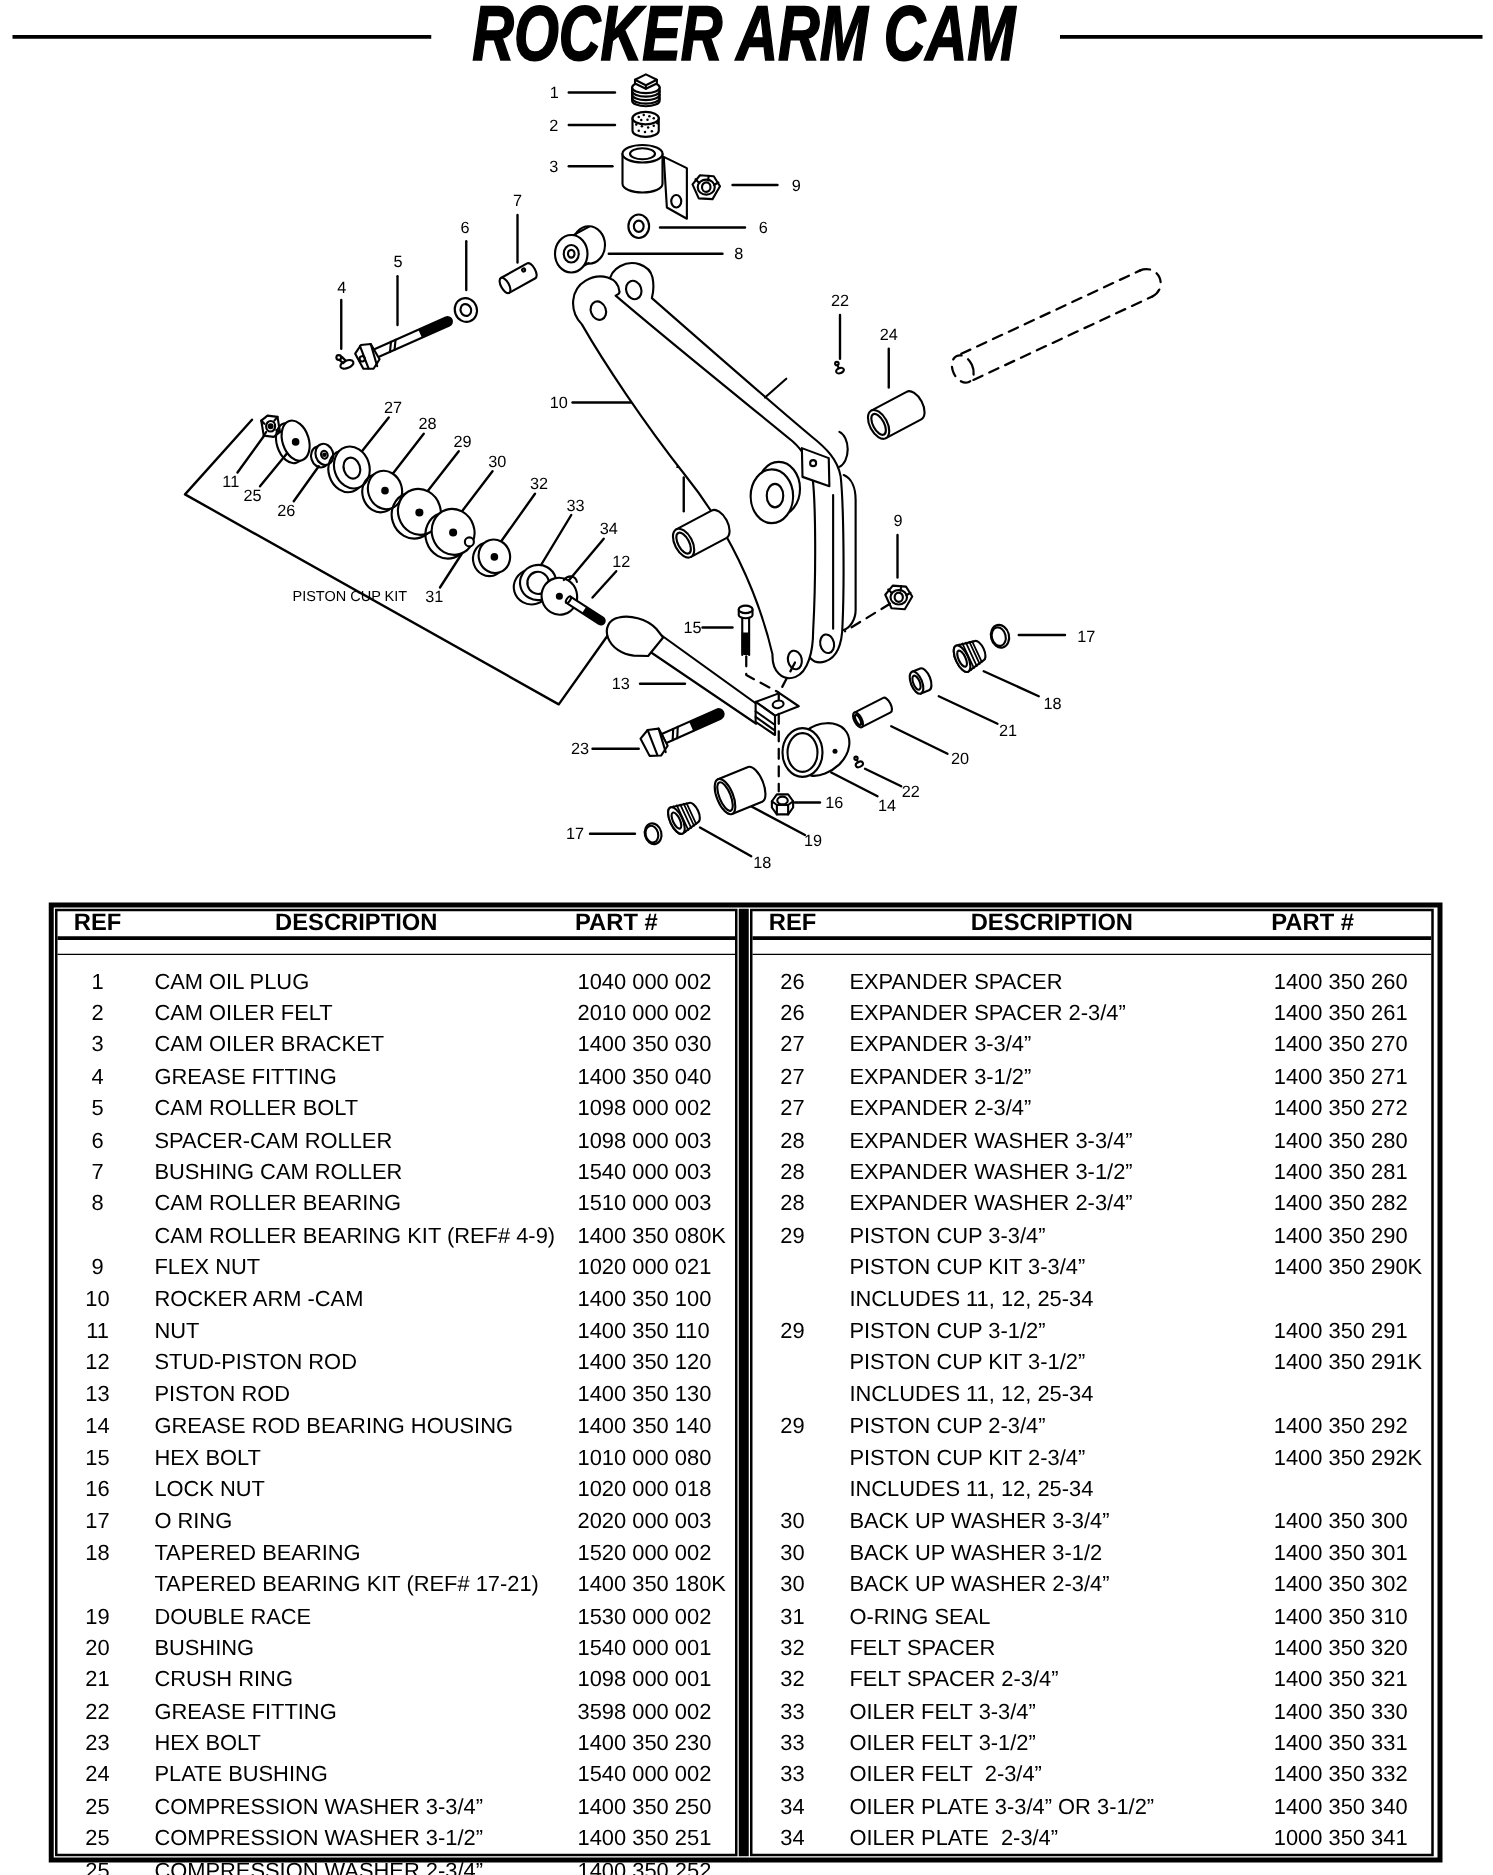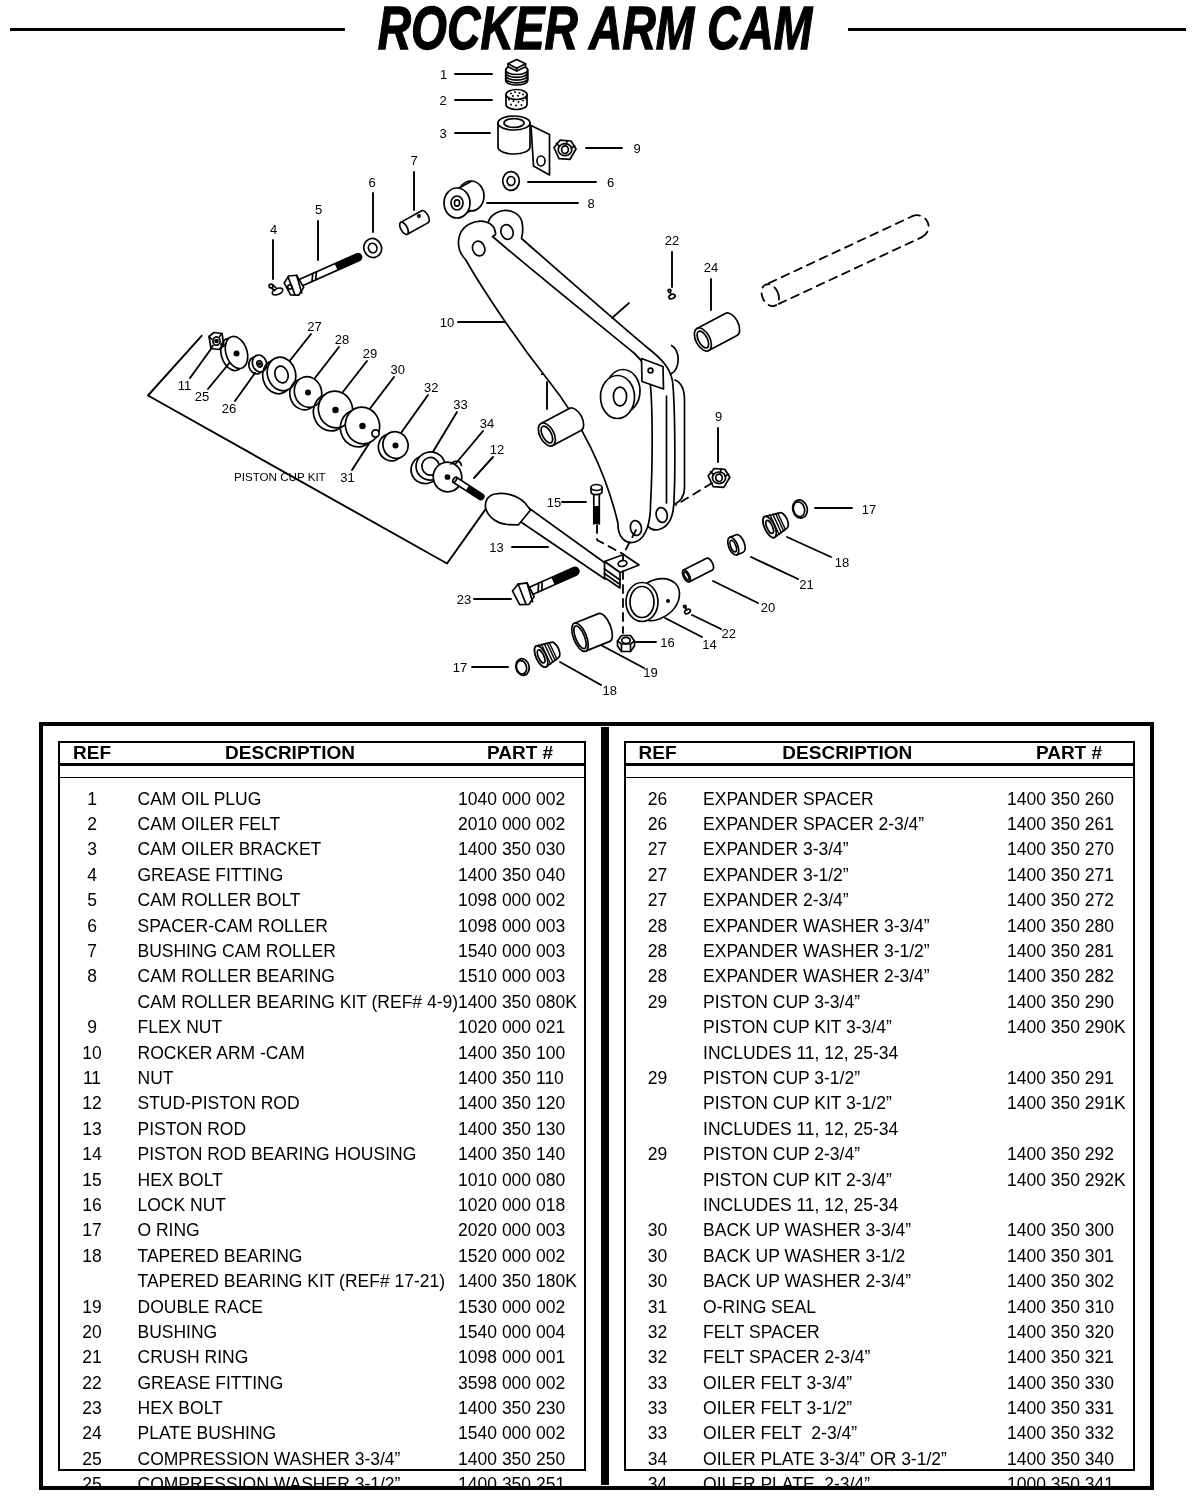--- a/index.html
+++ b/index.html
@@ -4,33 +4,33 @@
 <style>
 html,body{margin:0;padding:0;background:#fff;}
 body{width:1194px;height:1500px;position:relative;font-family:"Liberation Sans",sans-serif;color:#000;}
 #title{position:absolute;left:0;top:-3px;width:1190px;text-align:center;font-size:62px;line-height:62px;font-weight:bold;font-style:italic;white-space:nowrap;transform:scaleX(0.745);-webkit-text-stroke:1.3px #000;}
 .hrule{position:absolute;height:3px;background:#000;top:28px;}
 #hr-l{left:10px;width:335px;}
 #hr-r{left:848px;width:338px;}
 #diagram{position:absolute;left:0;top:0;}
 
 #tbl{position:absolute;left:39px;top:722px;width:1115px;height:768px;border:4px solid #000;box-sizing:border-box;display:flex;}
-.half{box-sizing:border-box;border:2px solid #000;margin:15px;display:flex;flex-direction:column;gap:10px;}
+.half{box-sizing:border-box;border:2px solid #000;margin:1px;display:flex;flex-direction:column;gap:10px;}
 #halfL{width:546px;}
 #halfR{width:547px;}
 .divider{width:8px;background:#000;margin:1px 0;}
 .thead{display:flex;font-weight:bold;font-size:19px;height:19.5px;align-items:center;border-bottom:3px solid #000;}
 .tsep{height:0;border-top:1.5px solid #000;margin-top:1px;margin-bottom:-1px;}
 .tbody{flex:1;}
 .row{display:flex;height:25.4px;align-items:center;font-size:17.5px;}
 .cref{width:64px;text-align:center;flex:none;}
 .cdesc{flex:1;padding-left:13.5px;white-space:pre;}
 .cpart{width:126px;flex:none;}
 .thead .cdesc{text-align:center;padding-left:0;}
-.thead .cpart{text-align:center;width:128px;}
+.thead .cpart{width:128px;}
 </style>
 </head>
 <body>
 <div id="title">ROCKER ARM CAM</div>
 <div class="hrule" id="hr-l"></div>
 <div class="hrule" id="hr-r"></div>
 <svg id="diagram" width="1194" height="722" viewBox="0 0 1194 722" fill="none" stroke="#000" stroke-width="1.7" stroke-linecap="round" stroke-linejoin="round">
 
 <g stroke-width="1.9">
 <path d="M455,74H492"></path>
@@ -455,21 +455,21 @@
           <div class="cdesc">STUD-PISTON ROD</div>
           <div class="cpart">1400 350 120</div>
         </div>
 <div class="row">
           <div class="cref">13</div>
           <div class="cdesc">PISTON ROD</div>
           <div class="cpart">1400 350 130</div>
         </div>
 <div class="row">
           <div class="cref">14</div>
-          <div class="cdesc">PISTON ROD BEARING HOUSING</div>
+          <div class="cdesc">GREASE ROD BEARING HOUSING</div>
           <div class="cpart">1400 350 140</div>
         </div>
 <div class="row">
           <div class="cref">15</div>
           <div class="cdesc">HEX BOLT</div>
           <div class="cpart">1010 000 080</div>
         </div>
 <div class="row">
           <div class="cref">16</div>
           <div class="cdesc">LOCK NUT</div>
@@ -491,21 +491,21 @@
           <div class="cpart">1400 350 180K</div>
         </div>
 <div class="row">
           <div class="cref">19</div>
           <div class="cdesc">DOUBLE RACE</div>
           <div class="cpart">1530 000 002</div>
         </div>
 <div class="row">
           <div class="cref">20</div>
           <div class="cdesc">BUSHING</div>
-          <div class="cpart">1540 000 004</div>
+          <div class="cpart">1540 000 001</div>
         </div>
 <div class="row">
           <div class="cref">21</div>
           <div class="cdesc">CRUSH RING</div>
           <div class="cpart">1098 000 001</div>
         </div>
 <div class="row">
           <div class="cref">22</div>
           <div class="cdesc">GREASE FITTING</div>
           <div class="cpart">3598 000 002</div>

